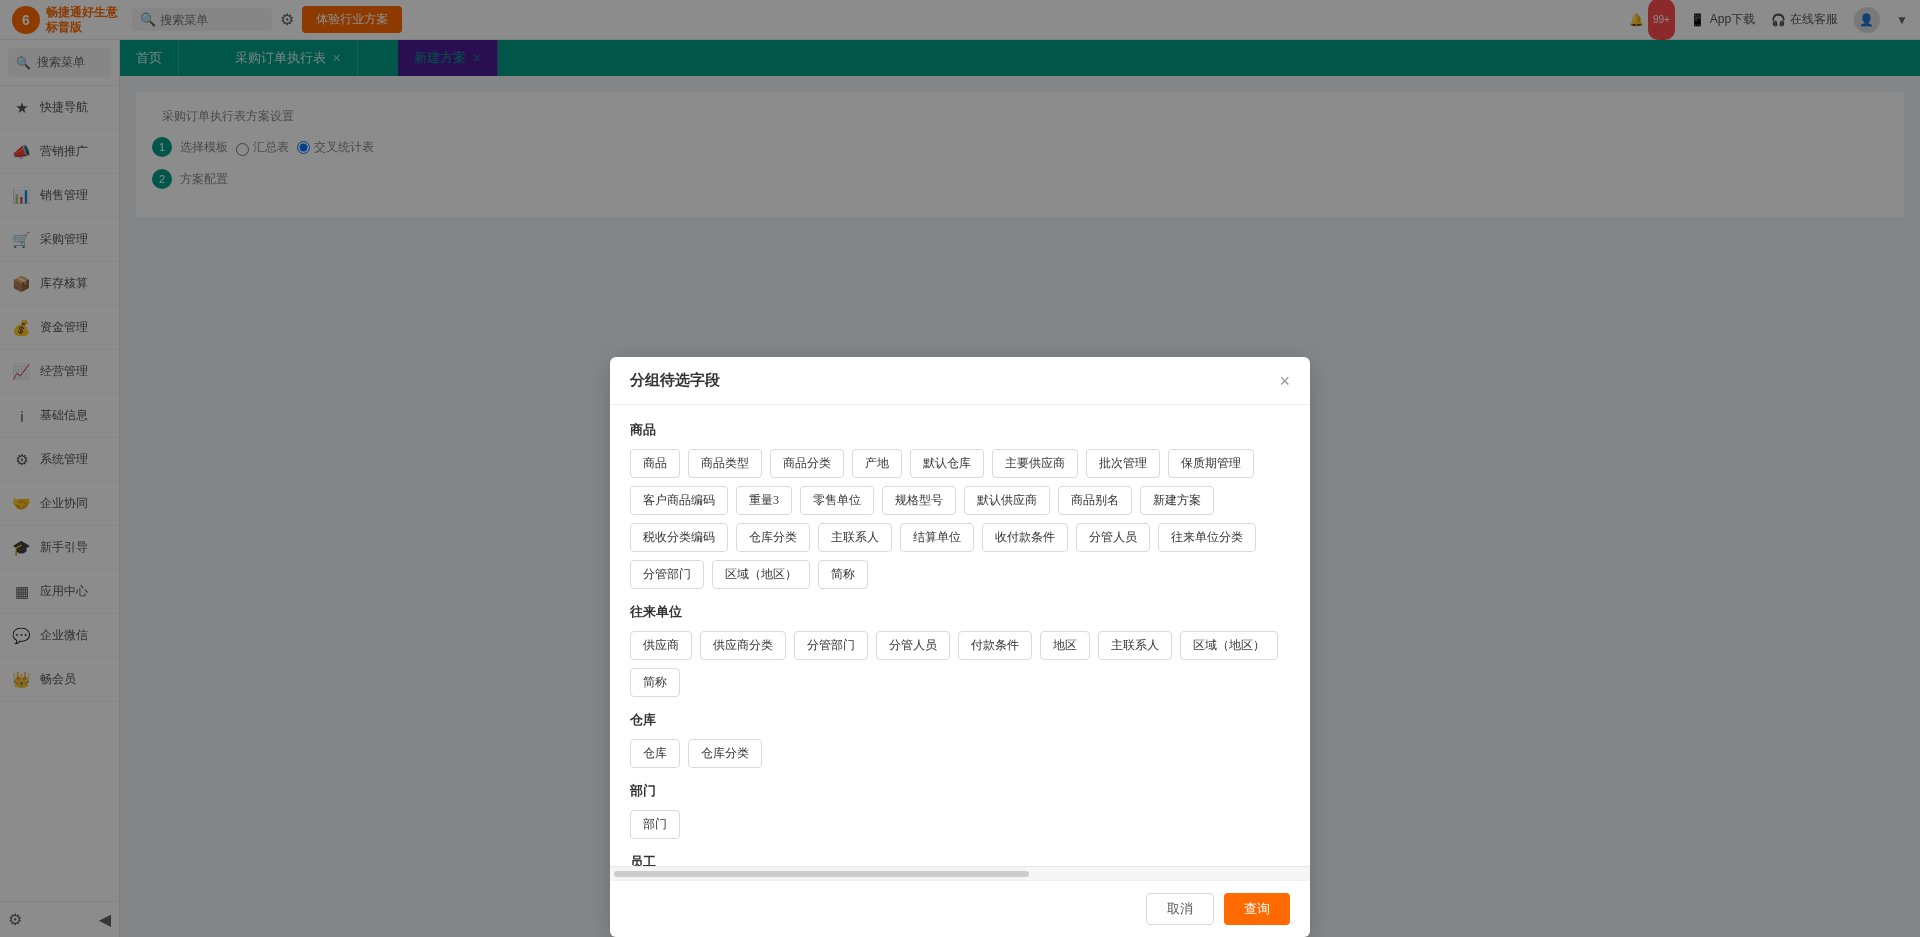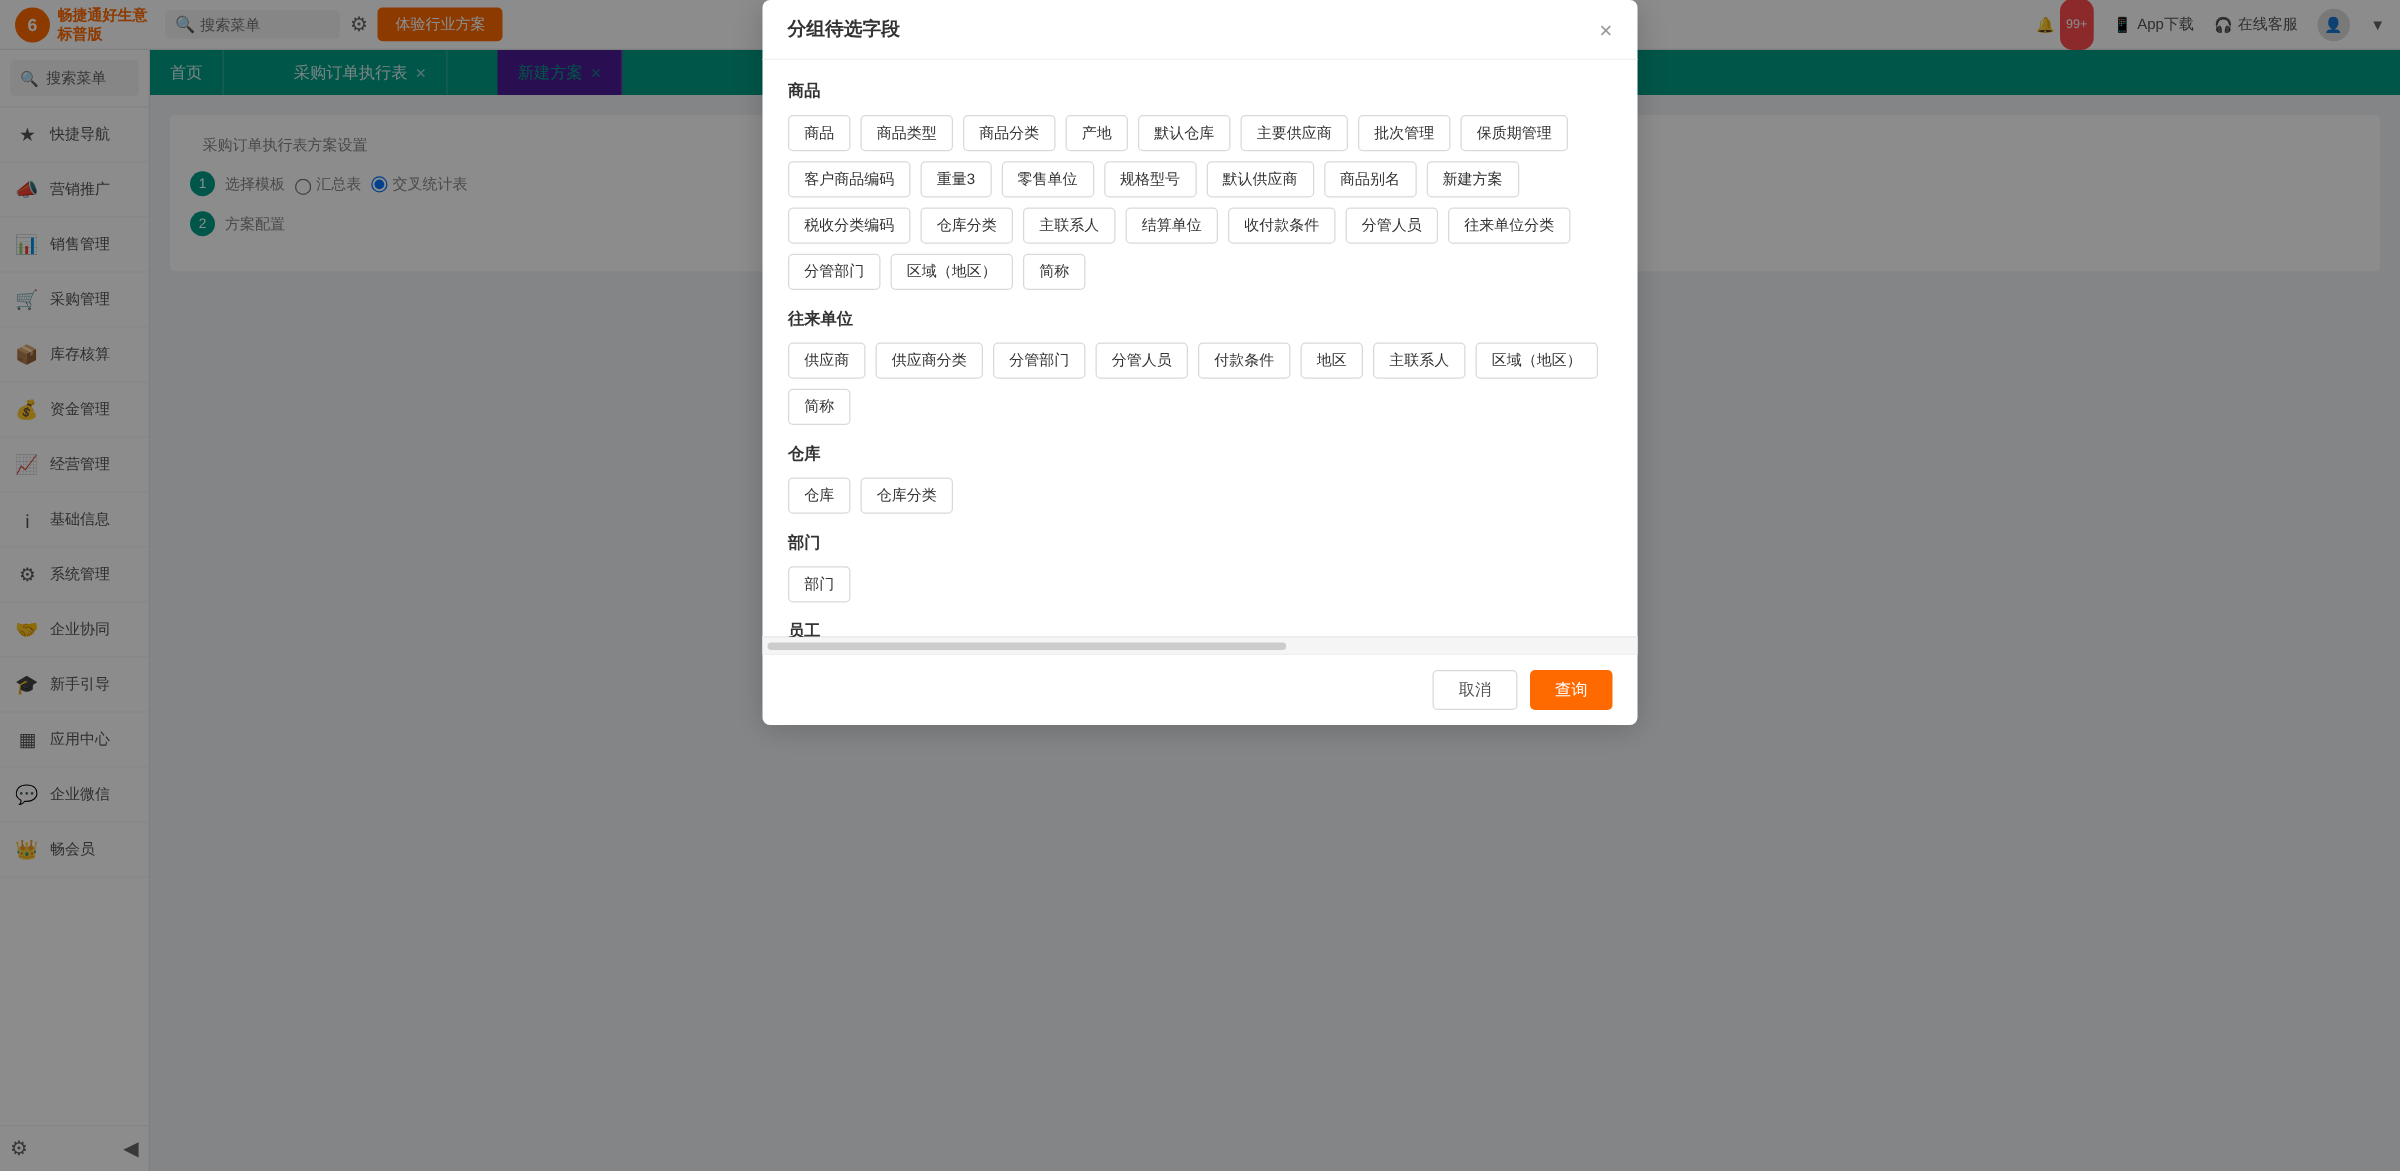--- a/index.html
+++ b/index.html
@@ -171,21 +171,21 @@
       background: #f0f2f5;
     }
 
     
     .overlay {
       position: fixed;
       top: 0; left: 0; right: 0; bottom: 0;
       background: rgba(0,0,0,0.45);
       z-index: 200;
       display: flex;
-      align-items: flex-start;
+      align-items: flex-end;
       justify-content: center;
     }
 
     
     .modal {
       background: #fff;
       border-radius: 6px;
       width: 700px;
       max-height: 580px;
       display: flex;
@@ -204,20 +204,21 @@
     .modal-close {
       cursor: pointer;
       color: #999;
       font-size: 18px;
       line-height: 1;
     }
     .modal-body {
       flex: 1;
       overflow-y: auto;
       padding: 16px 20px;
+      font-family: Liberation Serif, serif;
     }
     .modal-footer {
       display: flex;
       justify-content: flex-end;
       gap: 10px;
       padding: 12px 20px;
       border-top: 1px solid #f0f0f0;
       flex-shrink: 0;
     }
     .btn-cancel {

